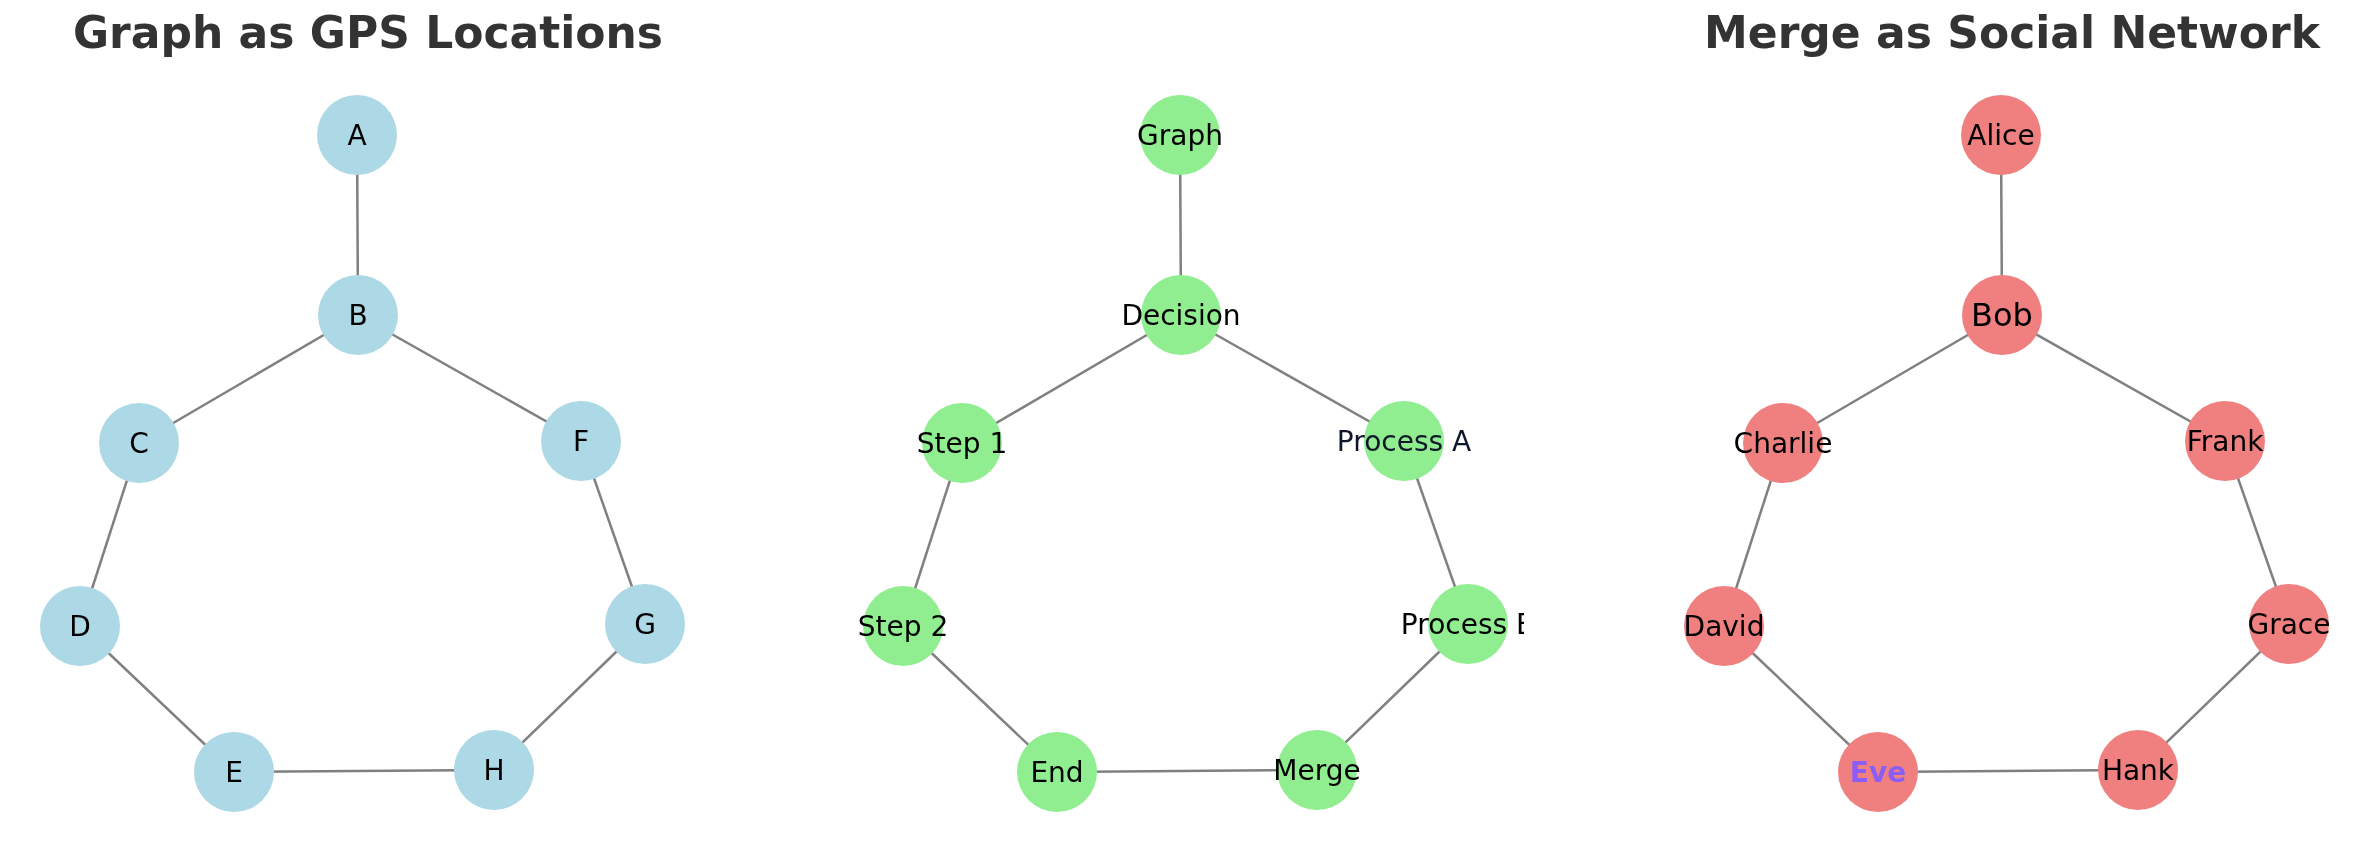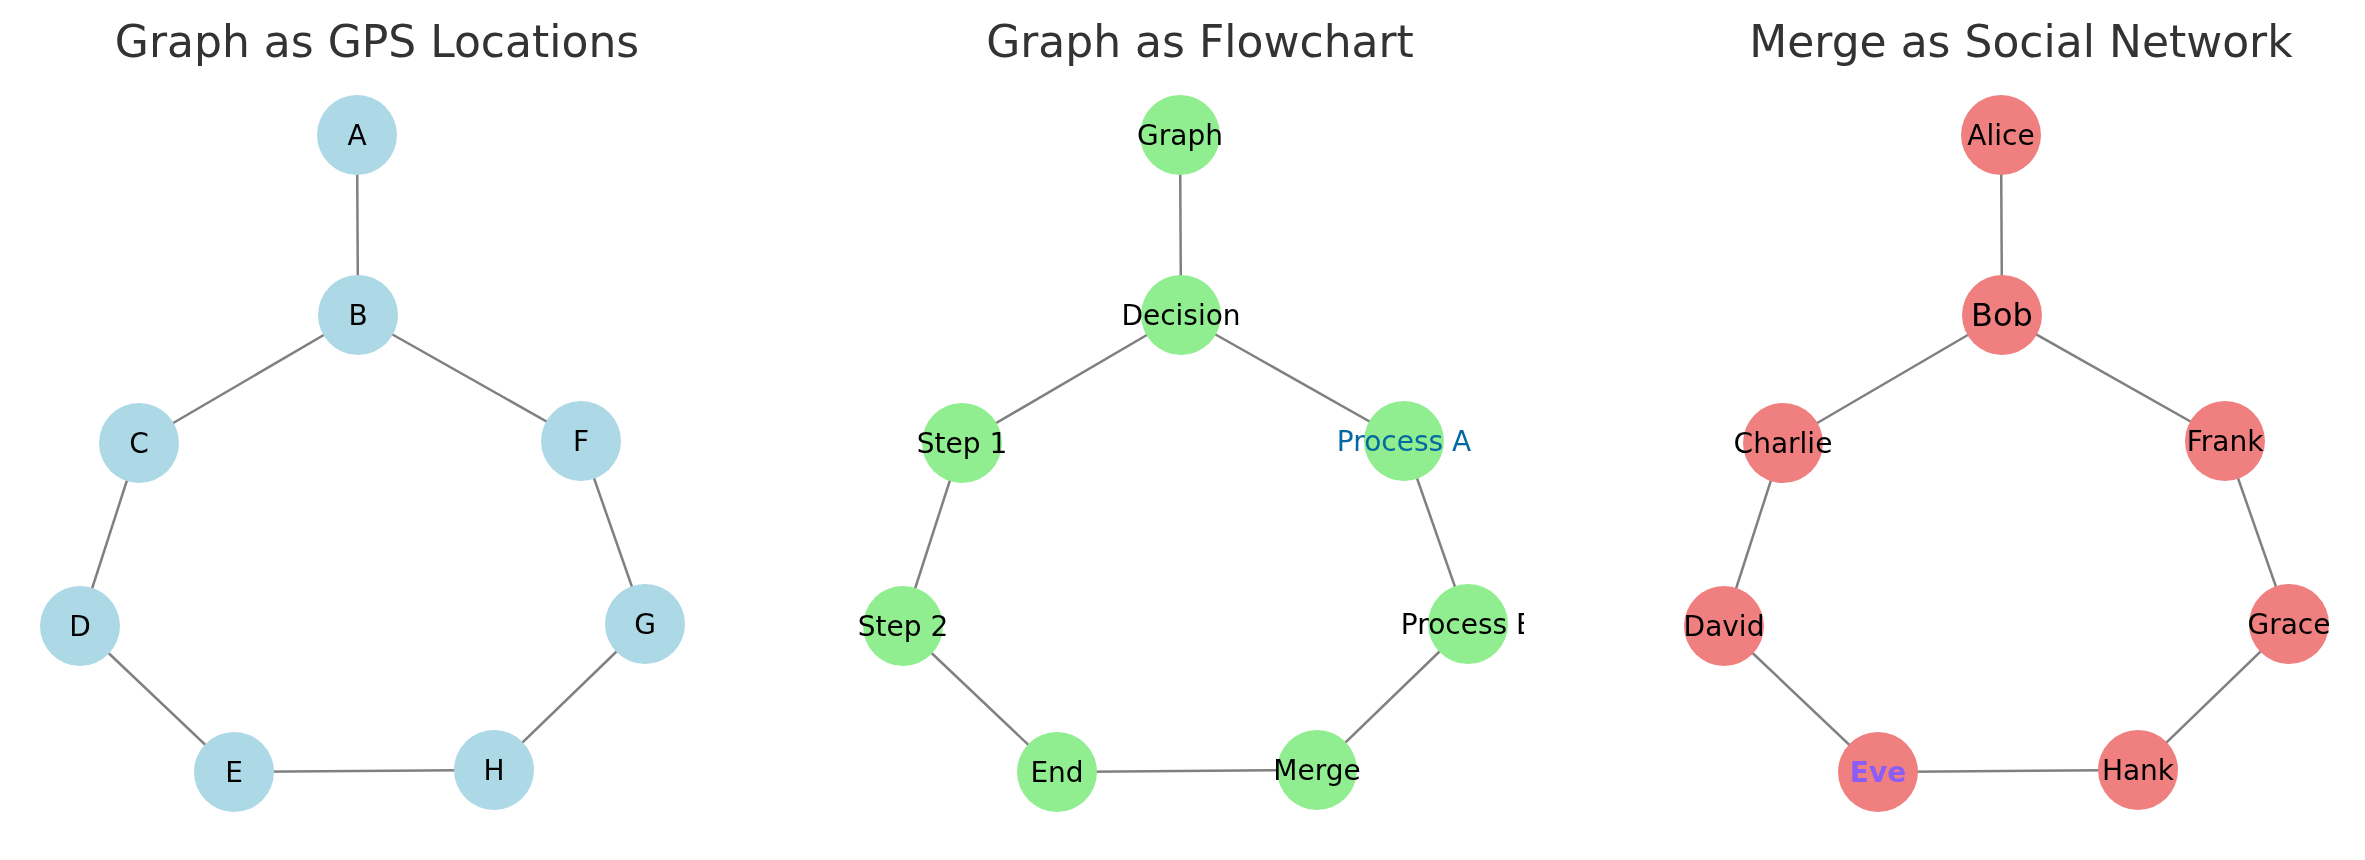--- a/index.html
+++ b/index.html
@@ -18,24 +18,24 @@
     overflow: hidden;
   }
   .edges-layer {
     position: absolute;
     left: 0;
     top: 0;
     pointer-events: none;
   }
   .panel-title {
     position: absolute;
-    margin: 10px;
+    margin: 1px;
     transform: translateX(-50%);
     white-space: nowrap;
-    font-weight: normal;
+    font-weight: bold;
     line-height: 1;
   }
   .node {
     position: absolute;
     border-radius: 50%;
     transform: translate(-50%, -50%);
   }
   .node-label {
     position: absolute;
     transform: translate(-50%, -50%);
@@ -68,21 +68,20 @@
       <line x1="2001" y1="135" x2="2002" y2="315" stroke="#808080" stroke-width="2.5"></line>
       <line x1="2002" y1="315" x2="1783" y2="443" stroke="#808080" stroke-width="2.5"></line>
       <line x1="2002" y1="315" x2="2225" y2="441" stroke="#808080" stroke-width="2.5"></line>
       <line x1="1783" y1="443" x2="1724" y2="626" stroke="#808080" stroke-width="2.5"></line>
       <line x1="1724" y1="626" x2="1878" y2="772" stroke="#808080" stroke-width="2.5"></line>
       <line x1="1878" y1="772" x2="2138" y2="770" stroke="#808080" stroke-width="2.5"></line>
       <line x1="2225" y1="441" x2="2289" y2="624" stroke="#808080" stroke-width="2.5"></line>
       <line x1="2289" y1="624" x2="2138" y2="770" stroke="#808080" stroke-width="2.5"></line>
     </svg>
   <h1 class="panel-title" id="panel-title-0" style="left: 367px; top: 10px; font-size: 44px; color: rgb(51, 51, 51);">Graph as GPS Locations</h1>
-  <h1 class="panel-title" id="panel-title-1" style="left: 1190px; top: 10px; font-size: 44px; color: rgb(51, 51, 51);">Graph as Flowchart</h1>
   <h1 class="panel-title" id="panel-title-2" style="left: 2011px; top: 10px; font-size: 44px; color: rgb(51, 51, 51);">Merge as Social Network</h1>
   <div id="nodes-root">
       <div class="node" style="left: 357px; top: 135px; width: 80px; height: 80px; background: rgb(173, 216, 230);"></div>
       <div class="node-label" style="left: 357px; top: 135px; font-size: 28px; color: rgb(0, 0, 0);">A</div>
       <div class="node" style="left: 358px; top: 315px; width: 80px; height: 80px; background: rgb(173, 216, 230);"></div>
       <div class="node-label" style="left: 358px; top: 315px; font-size: 28px; color: rgb(0, 0, 0);">B</div>
       <div class="node" style="left: 139px; top: 443px; width: 80px; height: 80px; background: rgb(173, 216, 230);"></div>
       <div class="node-label" style="left: 139px; top: 443px; font-size: 28px; color: rgb(0, 0, 0);">C</div>
       <div class="node" style="left: 80px; top: 626px; width: 80px; height: 80px; background: rgb(173, 216, 230);"></div>
       <div class="node-label" style="left: 80px; top: 626px; font-size: 28px; color: rgb(0, 0, 0);">D</div>
@@ -98,21 +97,21 @@
       <div class="node-label" style="left: 1180px; top: 135px; font-size: 28px; color: rgb(0, 0, 0);">Graph</div>
       <div class="node" style="left: 1181px; top: 315px; width: 80px; height: 80px; background: rgb(144, 238, 144);"></div>
       <div class="node-label" style="left: 1181px; top: 315px; font-size: 28px; color: rgb(0, 0, 0);">Decision</div>
       <div class="node" style="left: 962px; top: 443px; width: 80px; height: 80px; background: rgb(144, 238, 144);"></div>
       <div class="node-label" style="left: 962px; top: 443px; font-size: 28px; color: rgb(0, 0, 0);">Step 1</div>
       <div class="node" style="left: 903px; top: 626px; width: 80px; height: 80px; background: rgb(144, 238, 144);"></div>
       <div class="node-label" style="left: 903px; top: 626px; font-size: 28px; color: rgb(0, 0, 0);">Step 2</div>
       <div class="node" style="left: 1057px; top: 772px; width: 80px; height: 80px; background: rgb(144, 238, 144);"></div>
       <div class="node-label" style="left: 1057px; top: 772px; font-size: 28px; color: rgb(0, 0, 0);">End</div>
       <div class="node" style="left: 1404px; top: 441px; width: 80px; height: 80px; background: rgb(144, 238, 144);"></div>
-      <div class="node-label" style="left: 1404px; top: 441px; font-size: 28px; color: #0369a1;">Process A</div>
+      <div class="node-label" style="left: 1404px; top: 441px; font-size: 28px; color: #0f172a;">Process A</div>
       <div class="node" style="left: 1468px; top: 624px; width: 80px; height: 80px; background: rgb(144, 238, 144);"></div>
       <div class="node-label" style="left: 1468px; top: 624px; font-size: 28px; color: rgb(0, 0, 0); clip-path: inset(0px 11.1641px 0px 0px);">Process B</div>
       <div class="node" style="left: 1317px; top: 770px; width: 80px; height: 80px; background: rgb(144, 238, 144);"></div>
       <div class="node-label" style="left: 1317px; top: 770px; font-size: 28px; color: rgb(0, 0, 0);">Merge</div>
       <div class="node" style="left: 2001px; top: 135px; width: 80px; height: 80px; background: rgb(240, 128, 128);"></div>
       <div class="node-label" style="left: 2001px; top: 135px; font-size: 28px; color: rgb(0, 0, 0);">Alice</div>
       <div class="node" style="left: 2002px; top: 315px; width: 80px; height: 80px; background: rgb(240, 128, 128);"></div>
       <div class="node-label" style="left: 2002px; top: 315px; font-size: 32px; color: rgb(0, 0, 0);">Bob</div>
       <div class="node" style="left: 1783px; top: 443px; width: 80px; height: 80px; background: rgb(240, 128, 128);"></div>
       <div class="node-label" style="left: 1783px; top: 443px; font-size: 28px; color: rgb(0, 0, 0);">Charlie</div>

